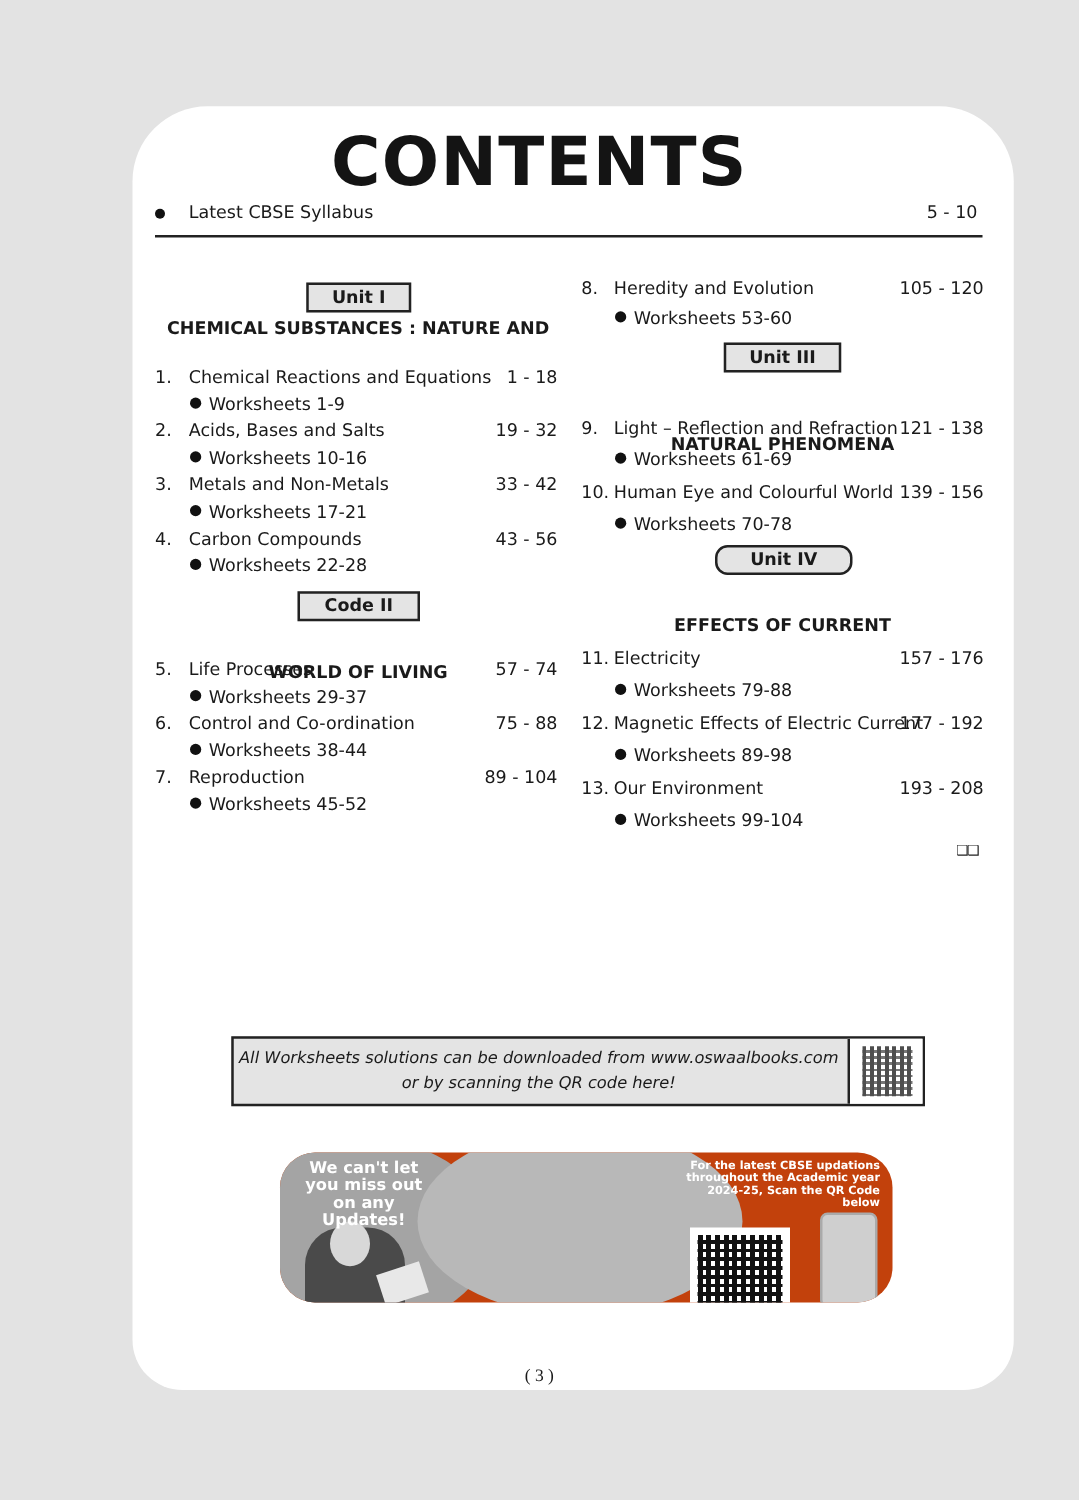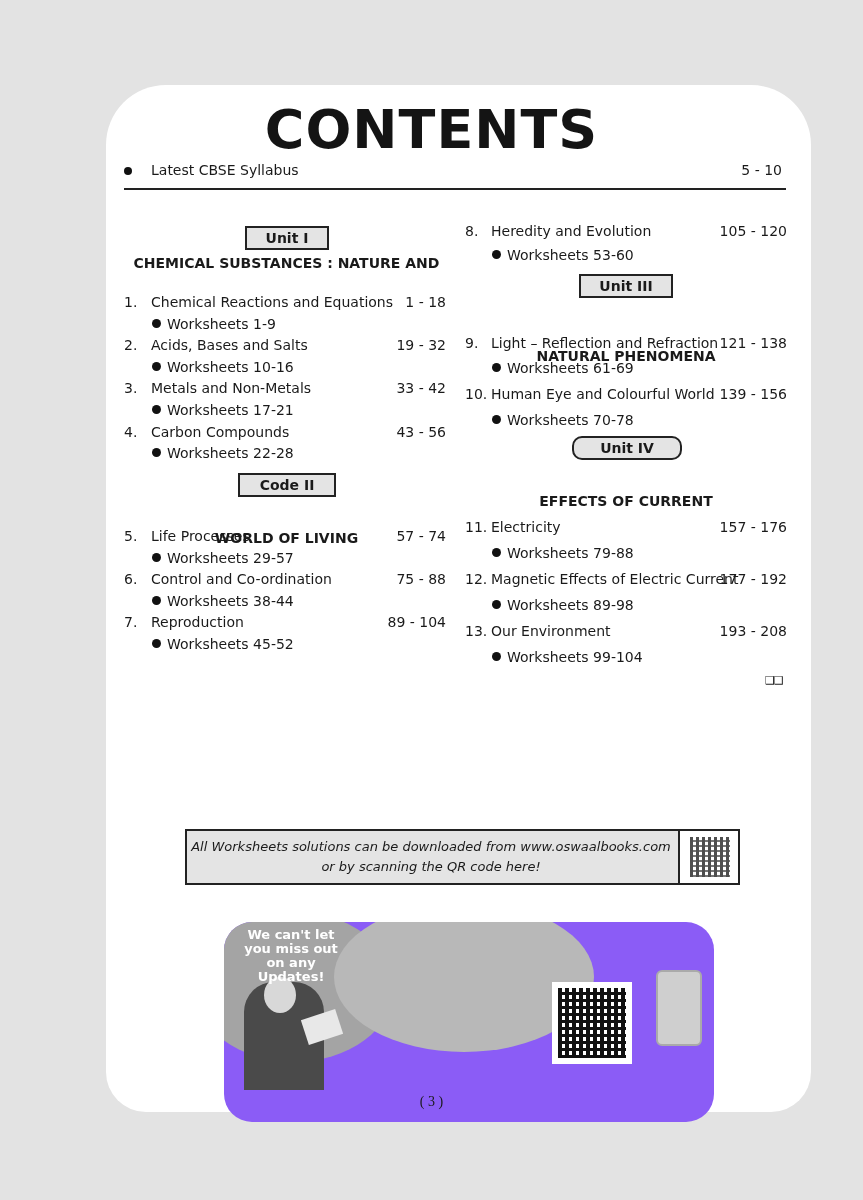--- a/index.html
+++ b/index.html
@@ -26,21 +26,21 @@
   .end { position:absolute; left:765px; top:674px; font-size:11px; letter-spacing:-1px; }
 
   .note { position:absolute; left:185px; top:829px; width:551px; height:52px; border:2px solid #222; background:#e4e4e4; }
   .note .txt { position:absolute; left:0; width:488px; top:6px; text-align:center; font-style:italic; font-size:13px; line-height:20px; }
   .note .qrcell { position:absolute; right:0; top:0; width:58px; height:52px; border-left:2px solid #222; background:#fff; }
   .qr { position:absolute; left:10px; top:6px; width:40px; height:40px;
         background:
           repeating-linear-gradient(90deg,#222 0 3px,transparent 3px 6px),
           repeating-linear-gradient(0deg,#555 0 2px,transparent 2px 5px); opacity:.8; }
 
-  .banner { position:absolute; left:224px; top:922px; width:490px; height:200px; background:#8b5cf6; border-radius:28px; overflow:hidden; }
+  .banner { position:absolute; left:224px; top:922px; width:490px; height:120px; background:#c2410c; border-radius:28px; overflow:hidden; }
   .banner .blob { position:absolute; left:110px; top:-20px; width:260px; height:150px; border-radius:50%; background:#b8b8b8; }
   .banner .blob2 { position:absolute; left:-30px; top:-10px; width:200px; height:150px; border-radius:50%; background:#a4a4a4; }
   .banner .lt { position:absolute; left:12px; top:6px; width:110px; color:#fff; font-weight:bold; font-size:13px; line-height:14px; text-align:center; }
   .banner .rt { position:absolute; right:10px; top:6px; width:160px; color:#fff; font-weight:bold; font-size:9px; line-height:10px; text-align:right; }
   .banner .bqr { position:absolute; left:328px; top:60px; width:80px; height:82px; background:#fff; }
   .banner .bqr .in { position:absolute; left:6px; top:6px; width:68px; height:70px;
         background:
           repeating-linear-gradient(90deg,#111 0 4px,transparent 4px 7px),
           repeating-linear-gradient(0deg,#111 0 3px,transparent 3px 7px); }
   .banner .phone { position:absolute; left:432px; top:48px; width:42px; height:72px; border-radius:6px; background:#cfcfcf; border:2px solid #aaa; }
@@ -96,21 +96,21 @@
 <div class="ws" style="left:152px;top:445px;"><span class="b"></span><span>Worksheets 22-28</span></div>
 
 <div class="unit-box" style="left:238px;top:473px;width:94px;">Code II</div>
 <div class="unit-head" style="left:124px;top:506px;width:325px;margin-top:24px;">WORLD OF LIVING</div>
 
 <div class="row" style="left:124px;top:528px;">
   <span class="num" style="left:0">5.</span>
   <span class="ttl" style="left:27px">Life Processes</span>
   <span class="pgs" style="left:240px;width:82px">57  -  74</span>
 </div>
-<div class="ws" style="left:152px;top:550px;"><span class="b"></span><span>Worksheets 29-57</span></div>
+<div class="ws" style="left:152px;top:550px;"><span class="b"></span><span>Worksheets 29-37</span></div>
 
 <div class="row" style="left:124px;top:571px;">
   <span class="num" style="left:0">6.</span>
   <span class="ttl" style="left:27px">Control and Co-ordination</span>
   <span class="pgs" style="left:240px;width:82px">75  -  88</span>
 </div>
 <div class="ws" style="left:152px;top:593px;"><span class="b"></span><span>Worksheets 38-44</span></div>
 
 <div class="row" style="left:124px;top:614px;">
   <span class="num" style="left:0">7.</span>
@@ -179,19 +179,20 @@
   </div>
 </div>
 
 <div class="banner">
   <div class="blob2"></div>
   <div class="blob"></div>
   <div class="person"></div>
   <div class="head"></div>
   <div class="book"></div>
   <div class="lt">We can't let you miss out on any Updates!</div>
+  <div class="rt">For the latest CBSE updations throughout the Academic year 2024-25, Scan the QR Code below</div>
   <div class="bqr">
       <div class="in"></div>
     </div>
   <div class="phone"></div>
 </div>
 
 <div class="pageno">( 3 )</div>
 
 </body></html>

